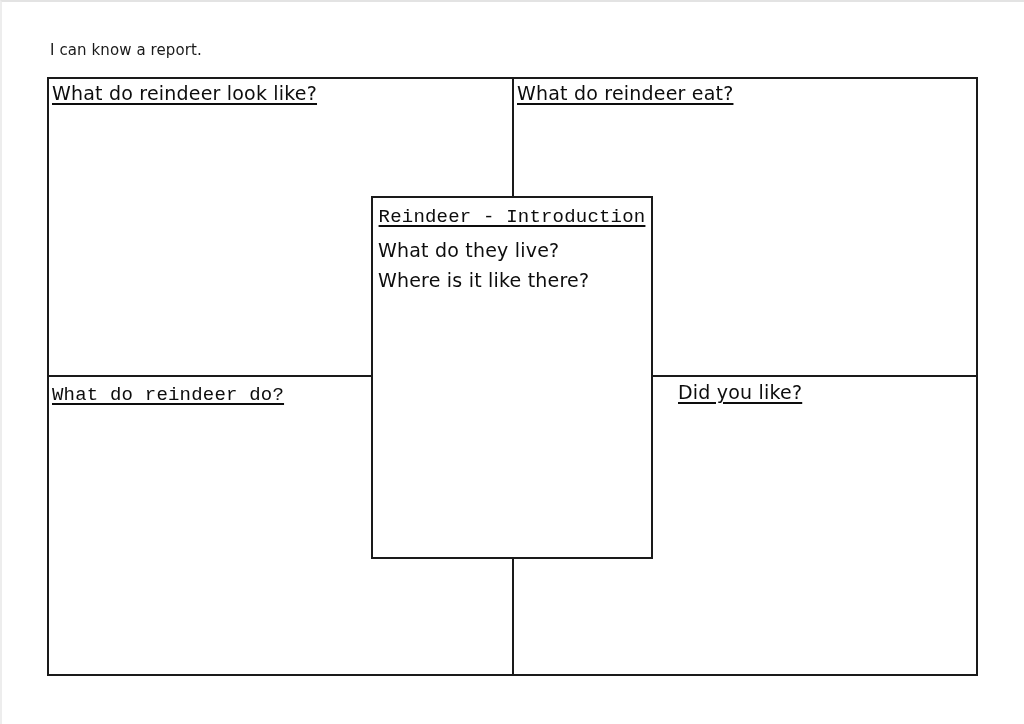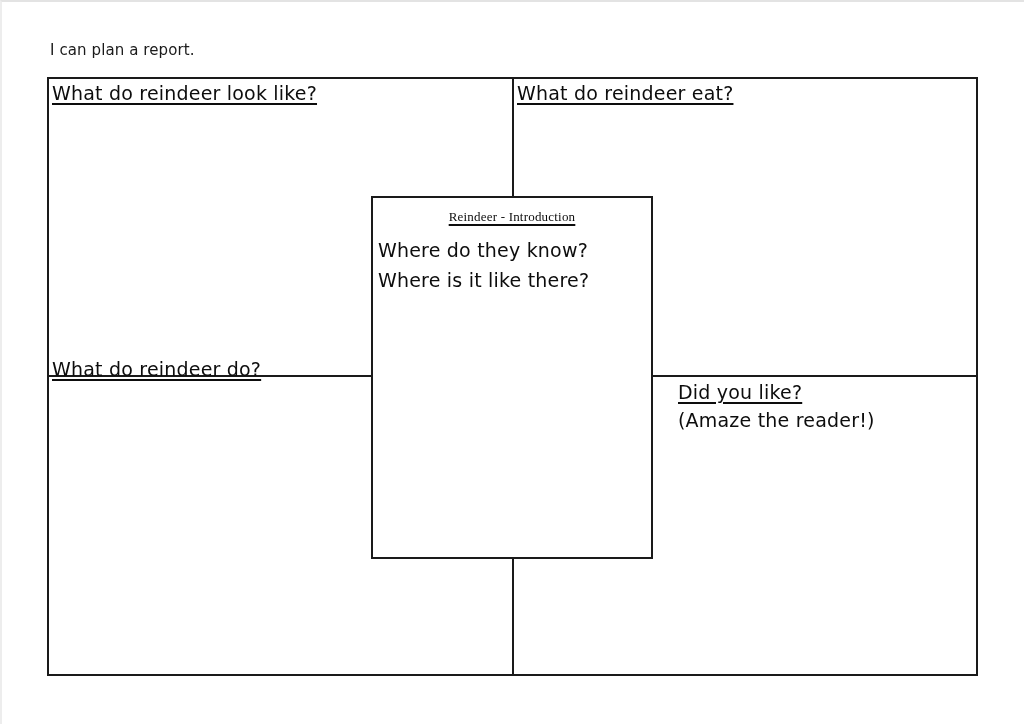--- a/index.html
+++ b/index.html
@@ -86,21 +86,21 @@
     color: #0d0d0d;
     white-space: nowrap;
     text-decoration: underline;
     text-underline-offset: 3px;
     text-decoration-thickness: 1.5px;
     letter-spacing: 0.2px;
   }
 
   .quadrant-heading.top-left    { left: 50px;  top: 79px; }
   .quadrant-heading.top-right   { left: 515px; top: 79px; }
-  .quadrant-heading.bottom-left { left: 50px;  top: 355px; }
+  .quadrant-heading.bottom-left { left: 50px;  top: 381px; font-family: Liberation Mono, monospace; }
 
   
   .fact-block {
     position: absolute;
     left: 676px;
     top: 377px;
   }
 
   .fact-heading {
     font-family: "DejaVu Sans", sans-serif;
@@ -134,22 +134,22 @@
     border: 2px solid #1a1a1a;
     box-sizing: border-box;
   }
 
   .intro-title {
     position: absolute;
     left: 0;
     right: 0;
     top: 6px;
     text-align: center;
-    font-family: Liberation Serif, serif;
-    font-size: 13px;
+    font-family: Liberation Mono, monospace;
+    font-size: 19px;
     line-height: 26px;
     color: #0d0d0d;
     text-decoration: underline;
     text-underline-offset: 3px;
     text-decoration-thickness: 1.5px;
     letter-spacing: 0.2px;
   }
 
   .intro-prompt {
     position: absolute;
@@ -168,47 +168,46 @@
   
   .writing-area {
     position: absolute;
   }
 </style>
 </head>
 <body>
 
 <div id="page">
 
-  <div class="lesson-objective">I can plan a report.</div>
+  <div class="lesson-objective">I can know a report.</div>
 
   <div class="planner-frame"></div>
 
   <div class="divider-horizontal"></div>
   <div class="divider-vertical-top"></div>
   <div class="divider-vertical-bottom"></div>
 
   <div class="quadrant-heading top-right">What do reindeer eat?</div>
 
   <div class="quadrant-heading top-left">What do reindeer look like?</div>
 
   <div class="quadrant-heading bottom-left">What do reindeer do?</div>
 
   <div class="fact-block">
     <div class="fact-heading">Did you like?</div>
-    <div class="fact-note">(Amaze the reader!)</div>
   </div>
 
   <div class="writing-area" style="left:50px; top:108px; width:455px; height:262px;"></div>
   <div class="writing-area" style="left:516px; top:108px; width:458px; height:262px;"></div>
   <div class="writing-area" style="left:50px; top:406px; width:455px; height:265px;"></div>
   <div class="writing-area" style="left:516px; top:440px; width:458px; height:231px;"></div>
 
   <div class="intro-box">
     <div class="intro-title">Reindeer - Introduction</div>
 
-    <div class="intro-prompt line-1">Where do they know?</div>
+    <div class="intro-prompt line-1">What do they live?</div>
 
     <div class="intro-prompt line-2">Where is it like there?</div>
 
     <div class="writing-area" style="left:4px; top:100px; width:272px; height:257px;"></div>
   </div>
 
 </div>
 
 </body></html>

